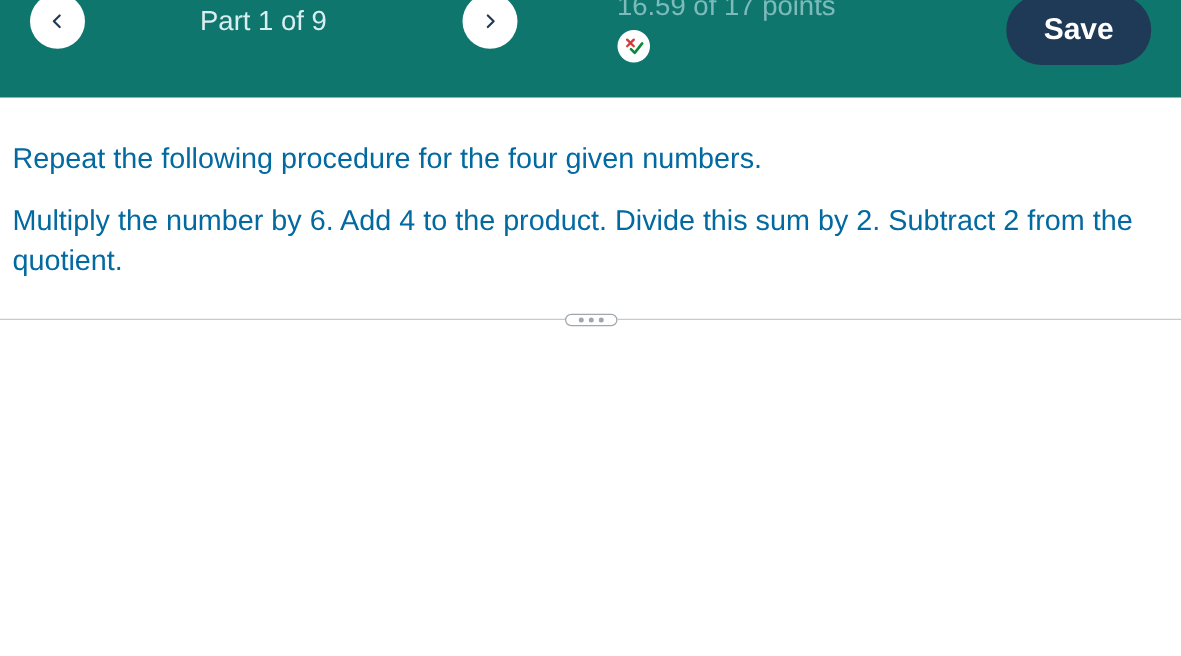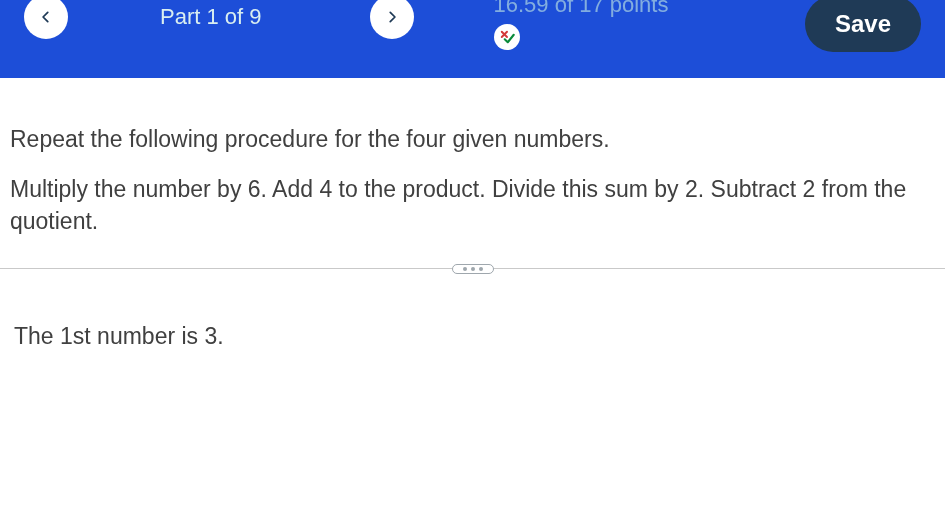--- a/index.html
+++ b/index.html
@@ -8,21 +8,21 @@
       box-sizing: border-box;
     }
     body {
       font-family: Arial, Helvetica, sans-serif;
       width: 945px;
       height: 525px;
       overflow: hidden;
       background: #ffffff;
     }
     .header {
-      background: #1d4ed8;
+      background: #0f766e;
       color: #ffffff;
       display: flex;
       align-items: center;
       padding: 4px 24px 18px 24px;
       height: 78px;
       position: relative;
     }
     .nav-btn {
       width: 44px;
       height: 44px;
@@ -86,23 +86,23 @@
       background: #1f3a56;
       color: #ffffff;
       font-size: 24px;
       font-weight: 700;
       padding: 14px 30px;
       border-radius: 9999px;
       cursor: pointer;
       margin-top: -16px;
     }
     .content {
-      padding: 45px 10px 0 10px;
+      padding: 32px 10px 0 10px;
       font-size: 23px;
-      color: #404040;
+      color: #0369a1;
       line-height: 1.4;
     }
     .instruction1 {
       margin-bottom: 18px;
     }
     .instruction2 {
       margin-bottom: 20px;
     }
     .divider-wrap {
       position: relative;
@@ -183,15 +183,14 @@
     <div class="divider-line"></div>
     <div class="divider-pill">
       <span></span>
         <span></span>
         <span></span>
     </div>
     <div class="divider-line"></div>
   </div>
 
   <div class="question-row">
-    <div>The 1st number is 3.</div>
   </div>
 </div>
 
 </body></html>

